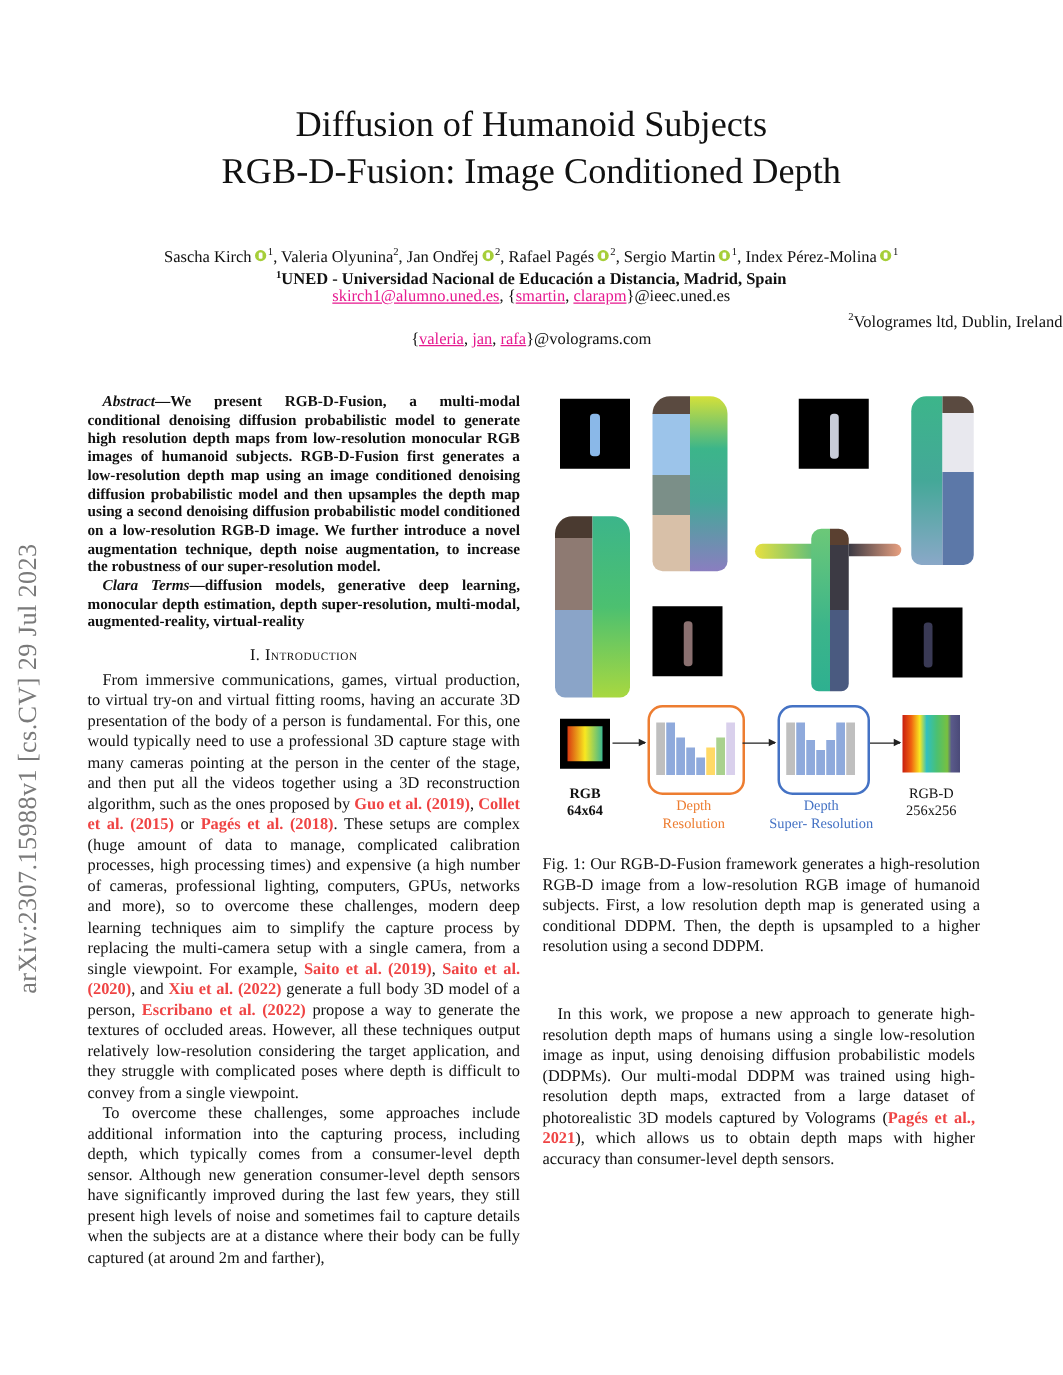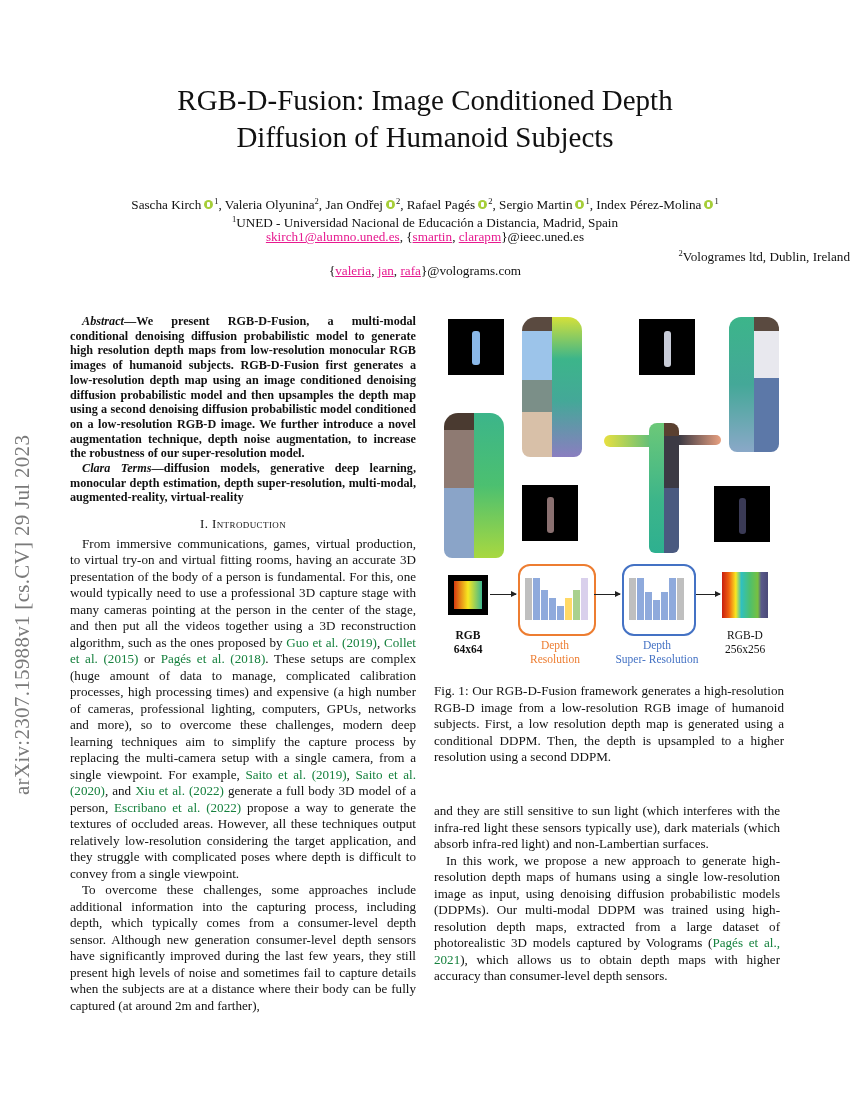--- a/index.html
+++ b/index.html
@@ -17,51 +17,51 @@
   .pink { color:#e6198f;text-decoration:underline; }
   .arxiv { position:absolute; left:10px; top:795px; transform-origin:0 0; transform:rotate(-90deg);
            font-size:21px; color:#7a7a7a; white-space:nowrap; letter-spacing:0.3px; width:515px; }
   .col { position:absolute; width:346px; font-size:13.1px; line-height:16.5px; text-align:justify; }
   .col p { margin:0; text-indent:12px; }
   .abstract { font-weight:bold; font-size:12.2px; line-height:14.7px; }
   .abstract i { font-weight:bold; }
   .abstract p { text-indent:12px; margin:0; }
   .section { text-align:center; font-size:13px; letter-spacing:0.4px; margin:11px 0 3px 0; text-indent:0 !important; }
   .sc { font-variant:small-caps; }
-  .blue { color:#15803d; }
+  .blue { color:#ef4444;font-weight:bold; }
   .fig { position:absolute; left:434px; top:305px; width:350px; height:375px; }
   .caption { position:absolute; left:434px; top:683px; width:350px; font-size:13.1px; line-height:16.5px; text-align:justify; }
   .thumb { position:absolute; background:#000; }
   .person { position:absolute; }
   .label { position:absolute; text-align:center; font-size:11.5px; line-height:14px; }
   .arrow { position:absolute; height:1px; background:#222; }
   .arrow::after { content:""; position:absolute; right:-1px; top:-3px; border-left:6px solid #222; border-top:3.5px solid transparent; border-bottom:3.5px solid transparent; }
   .box { position:absolute; border-radius:12px; border:2px solid; background:#fff; }
   .bar { position:absolute; bottom:14px; width:7px; }
 </style>
 </head>
 <body>
 
 <div class="arxiv">arXiv:2307.15988v1  [cs.CV]  29 Jul 2023</div>
 
 <div class="title">
+  <div>Diffusion of Humanoid Subjects</div>
   <div>RGB-D-Fusion: Image Conditioned Depth</div>
-  <div>Diffusion of Humanoid Subjects</div>
 </div>
 
 <div class="authors">
   <span>Sascha Kirch</span><span class="orcid"></span><sup>1</sup>,
   <span>Valeria Olyunina</span><sup>2</sup>,
   <span>Jan Ondřej</span><span class="orcid"></span><sup>2</sup>,
   <span>Rafael Pagés</span><span class="orcid"></span><sup>2</sup>,
   <span>Sergio Martin</span><span class="orcid"></span><sup>1</sup>,
   <span>Index Pérez-Molina</span><span class="orcid"></span><sup>1</sup>
 </div>
 
-<div class="aff" style="top:211px;"><sup>1</sup><span>UNED - Universidad Nacional de Educación a Distancia, Madrid, Spain</span></div>
+<div class="aff" style="top:211px;font-weight:bold;"><sup>1</sup><span>UNED - Universidad Nacional de Educación a Distancia, Madrid, Spain</span></div>
 <div class="aff" style="top:228px;">
   <span class="pink">skirch1@alumno.uned.es</span><span>, {</span><span class="pink">smartin</span><span>, </span><span class="pink">clarapm</span><span>}@ieec.uned.es</span>
 </div>
 <div class="aff" style="top:245px;text-align:right;"><sup>2</sup><span>Vologrames ltd, Dublin, Ireland</span></div>
 <div class="aff" style="top:262px;">
   <span>{</span><span class="pink">valeria</span><span>, </span><span class="pink">jan</span><span>, </span><span class="pink">rafa</span><span>}@volograms.com</span>
 </div>
 
 <div class="col" style="left:70px; top:314px;">
   <div class="abstract">
@@ -154,15 +154,14 @@
   <div style="position:absolute; left:288px; top:267px; width:46px; height:46px; background:linear-gradient(90deg,#c81e10,#f06010 15%,#f8e820 30%,#30c0c0 42%,#4cc070 60%,#78c040 78%,#5a5a8a 85%,#4a4a78);"></div>
   <div class="label" style="left:276px; top:323px; width:70px;">
       <div>RGB-D</div>
       <div>256x256</div>
     </div>
 </div>
 
 <div class="caption">Fig. 1: Our RGB-D-Fusion framework generates a high-resolution RGB-D image from a low-resolution RGB image of humanoid subjects. First, a low resolution depth map is generated using a conditional DDPM. Then, the depth is upsampled to a higher resolution using a second DDPM.</div>
 
 <div class="col" style="left:434px; top:803px;">
-  <p style="text-indent:0;">and they are still sensitive to sun light (which interferes with the infra-red light these sensors typically use), dark materials (which absorb infra-red light) and non-Lambertian surfaces.</p>
   <p><span>In this work, we propose a new approach to generate high-resolution depth maps of humans using a single low-resolution image as input, using denoising diffusion probabilistic models (DDPMs). Our multi-modal DDPM was trained using high-resolution depth maps, extracted from a large dataset of photorealistic 3D models captured by Volograms (</span><span class="blue">Pagés et al., 2021</span><span>), which allows us to obtain depth maps with higher accuracy than consumer-level depth sensors.</span></p>
 </div>
 
 </body></html>

